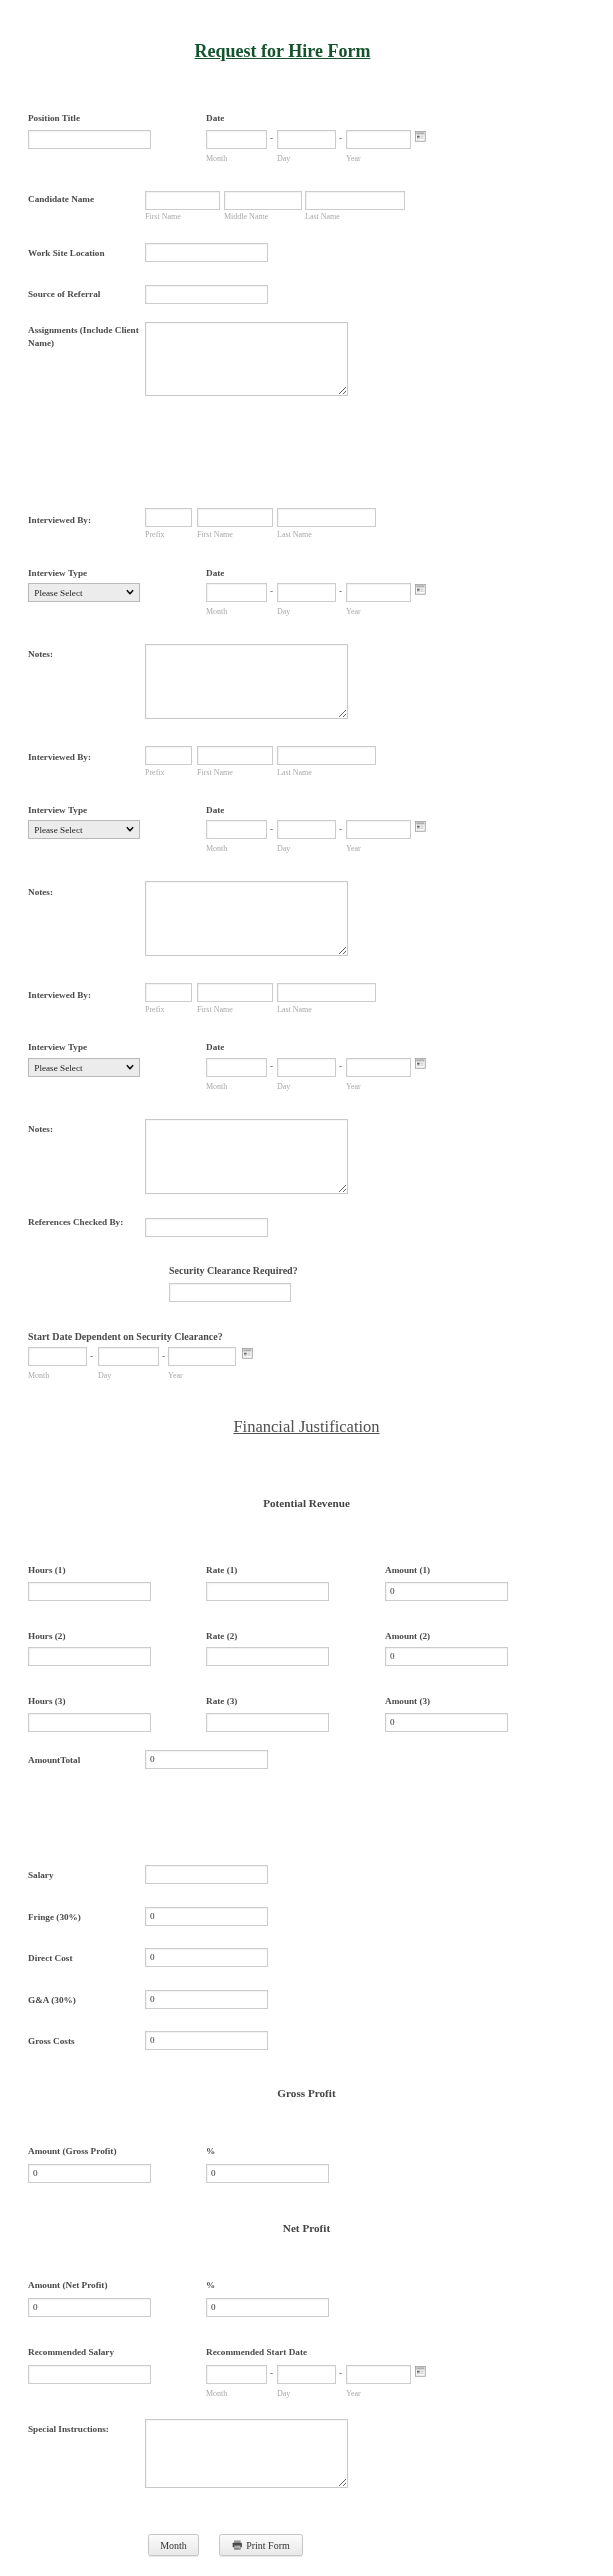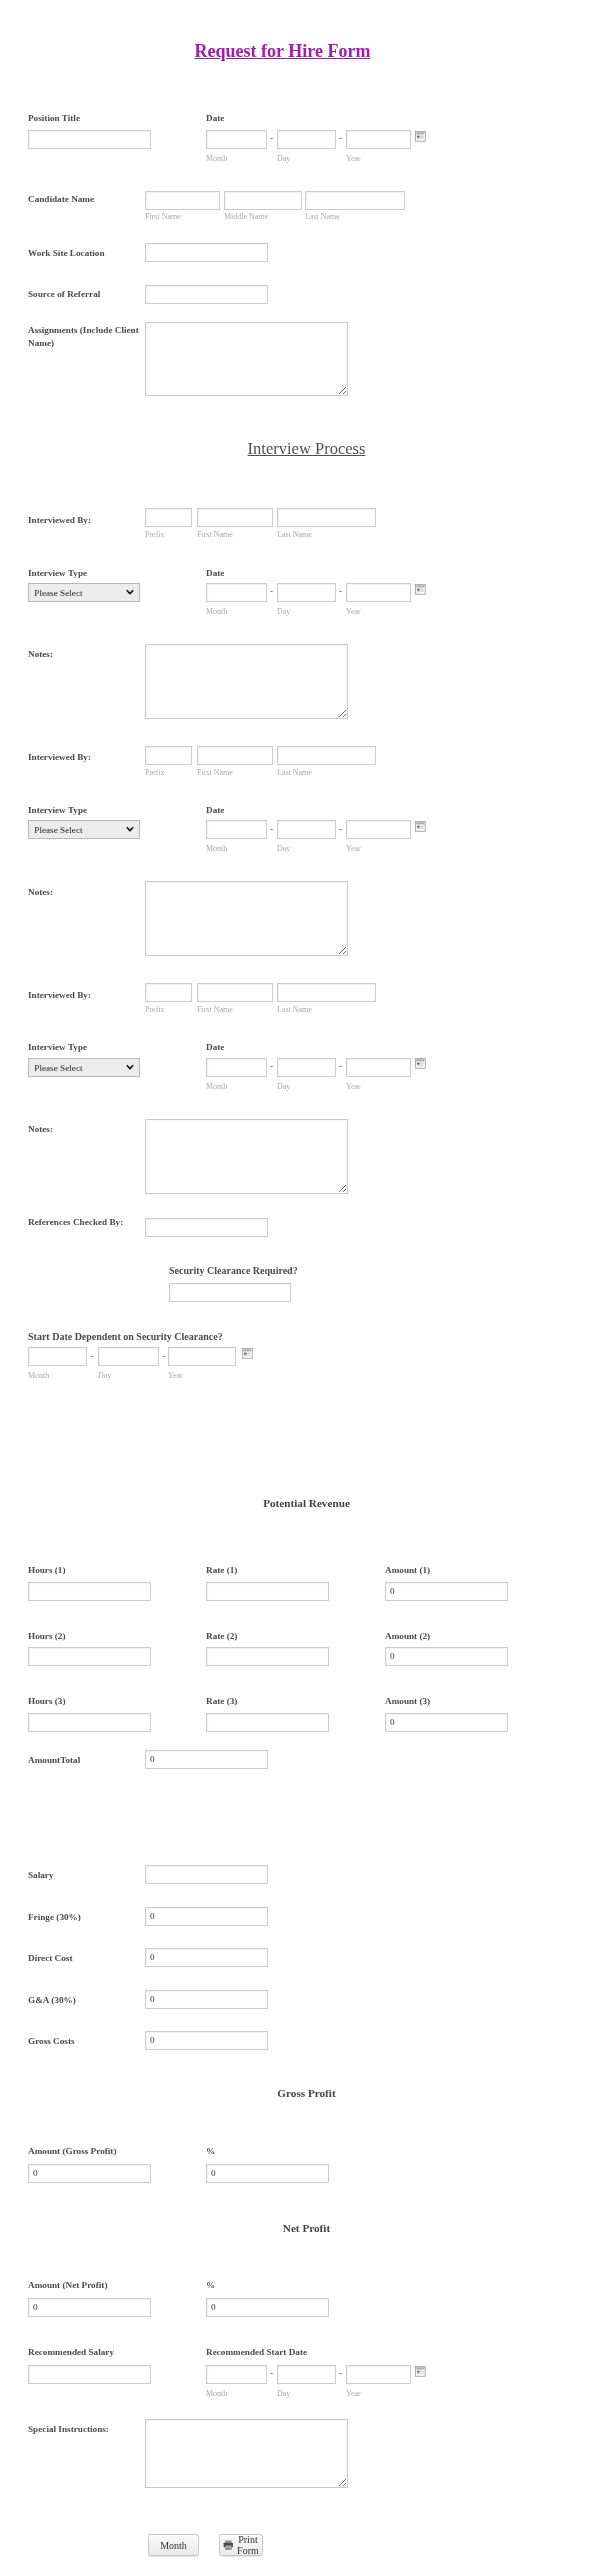--- a/index.html
+++ b/index.html
@@ -1,19 +1,19 @@
 <!DOCTYPE html>
 <html style="font-size:10.6px"><head>
 <meta charset="utf-8">
 <style>
   html,body{margin:0;padding:0;background:#fff;}
   #root{position:relative;width:613px;height:2576px;background:#fff;
         font-family:"Liberation Serif","DejaVu Serif",serif;overflow:hidden;}
   .h-main{position:absolute;left:0;width:565px;text-align:center;font-weight:bold;
-          font-size:18px;color:#a21caf;text-decoration:underline;}
+          font-size:18px;color:#14532d;text-decoration:underline;}
   .h-sec{position:absolute;left:0;width:613px;text-align:center;
          font-size:16.5px;color:#4f4f4f;text-decoration:underline;}
   .h-sub{position:absolute;left:0;width:613px;text-align:center;font-weight:bold;
          font-size:11.2px;color:#444;}
   .lbl{position:absolute;font-weight:bold;font-size:9.2px;color:#4a4a4a;line-height:1.45;}
   .sub{position:absolute;font-size:8px;color:#a9a9a9;}
   .inp{position:absolute;height:18.5px;box-sizing:border-box;border:0.7px solid #ccc;background:#fff;
        box-shadow:inset 0.7px 0.7px 1.3px rgba(0,0,0,.07);font-family:inherit;font-size:9.2px;
        color:#333;padding:0 4px;}
   .ta{position:absolute;box-sizing:border-box;border:0.7px solid #c9c9c9;background:#fff;
@@ -67,21 +67,20 @@
   <span class="sub" style="left:224px;top:212px">Middle Name</span>
   <span class="sub" style="left:305px;top:212px">Last Name</span>
 
   <div class="lbl" style="left:28px;top:247px">Work Site Location</div>
   <input class="inp" style="left: 145px; top: 243px; width: 123px;">
   <div class="lbl" style="left:28px;top:288px">Source of Referral</div>
   <input class="inp" style="left: 145px; top: 285px; width: 123px;">
   <div class="lbl" style="left:28px;top:324px;width:111px">Assignments (Include Client Name)</div>
   <textarea class="ta" style="left: 145px; top: 322px; width: 203px; height: 74px;"></textarea>
 
-  <div class="h-sec" style="top:439px">Interview Process</div>
 
   <div class="lbl" style="left:28px;top:514px">Interviewed By:</div>
   <input class="inp" style="left: 145px; top: 508px; width: 47px;">
   <input class="inp" style="left: 197px; top: 508px; width: 76px;">
   <input class="inp" style="left: 277px; top: 508px; width: 99px;">
   <span class="sub" style="left:145px;top:530px">Prefix</span>
   <span class="sub" style="left:197px;top:530px">First Name</span>
   <span class="sub" style="left:277px;top:530px">Last Name</span>
   <div class="lbl" style="left:28px;top:567px">Interview Type</div>
   <div class="selwrap" style="left:28px;top:583px">
@@ -197,20 +196,21 @@
         <rect x="2" y="6" width="12" height="8" fill="#fff"></rect>
         <rect x="3" y="7" width="4" height="3" fill="#666"></rect>
         <rect x="8" y="7" width="5" height="1.5" fill="#bbb"></rect>
         <rect x="8" y="10" width="5" height="1.5" fill="#bbb"></rect>
         <rect x="3" y="11" width="4" height="1.5" fill="#bbb"></rect>
       </svg></span>
   <span class="sub" style="left:28px;top:1371px">Month</span>
   <span class="sub" style="left:98px;top:1371px">Day</span>
   <span class="sub" style="left:168px;top:1371px">Year</span>
 
+  <div class="h-sec" style="top:1417px">Financial Justification</div>
   <div class="h-sub" style="top:1497px">Potential Revenue</div>
 
   <div class="lbl" style="left:28px;top:1564px">Hours (1)</div>
   <div class="lbl" style="left:206px;top:1564px">Rate (1)</div>
   <div class="lbl" style="left:385px;top:1564px">Amount (1)</div>
   <input class="inp" style="left: 28px; top: 1582px; width: 123px;" value="">
   <input class="inp" style="left: 206px; top: 1582px; width: 123px;" value="">
   <input class="inp" style="left: 385px; top: 1582px; width: 123px;" value="0">
 
   <div class="lbl" style="left:28px;top:1630px">Hours (2)</div>
@@ -271,21 +271,21 @@
         <rect x="3" y="11" width="4" height="1.5" fill="#bbb"></rect>
       </svg></span>
   <span class="sub" style="left:206px;top:2389px">Month</span>
   <span class="sub" style="left:277px;top:2389px">Day</span>
   <span class="sub" style="left:346px;top:2389px">Year</span>
 
   <div class="lbl" style="left:28px;top:2423px">Special Instructions:</div>
   <textarea class="ta" style="left: 145px; top: 2419px; width: 203px; height: 69px;"></textarea>
 
   <button class="btn" style="left:148px;top:2534px;width:51px">Month</button>
-  <button class="btn" style="left:219px;top:2534px;width:44px">
+  <button class="btn" style="left:219px;top:2534px;width:84px">
     <span style="line-height:0"><svg viewBox="0 0 16 15" width="10.6" height="10">
           <rect x="3" y="0.5" width="10" height="4" fill="#9a9a9a"></rect>
           <rect x="1" y="4" width="14" height="7" rx="1" fill="#4a4a4a"></rect>
           <rect x="3.5" y="8.5" width="9" height="6" fill="#d9d9d9" stroke="#777"></rect>
           <rect x="4.5" y="10" width="7" height="1" fill="#555"></rect>
           <rect x="4.5" y="12" width="7" height="1" fill="#555"></rect>
         </svg></span>
     <span>Print Form</span>
   </button>
 

